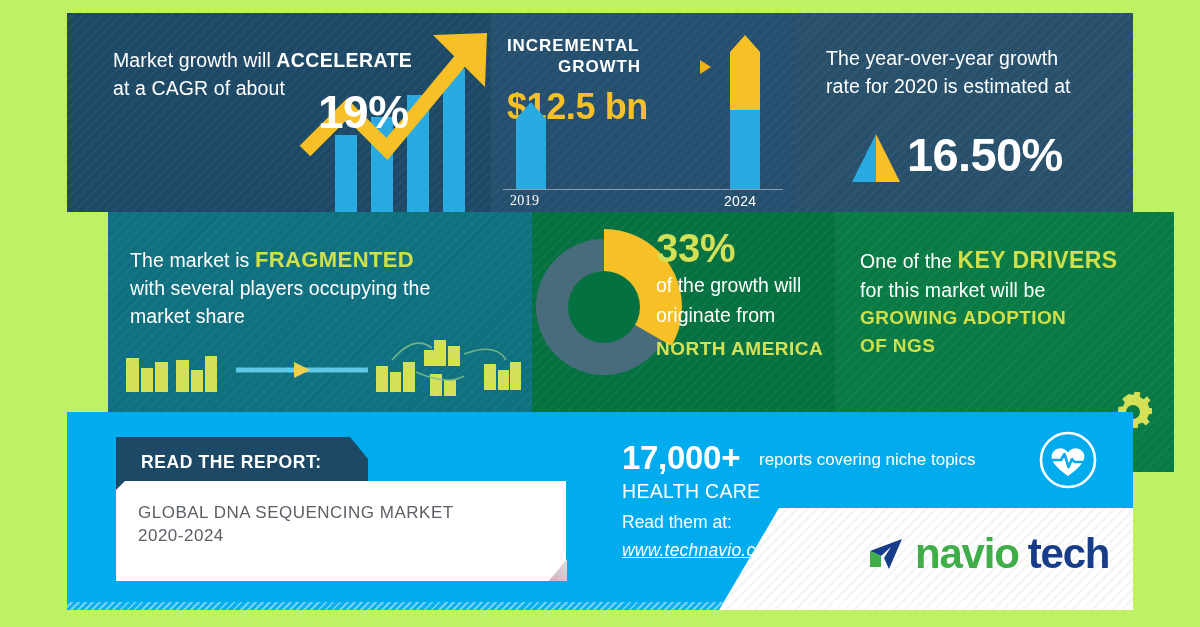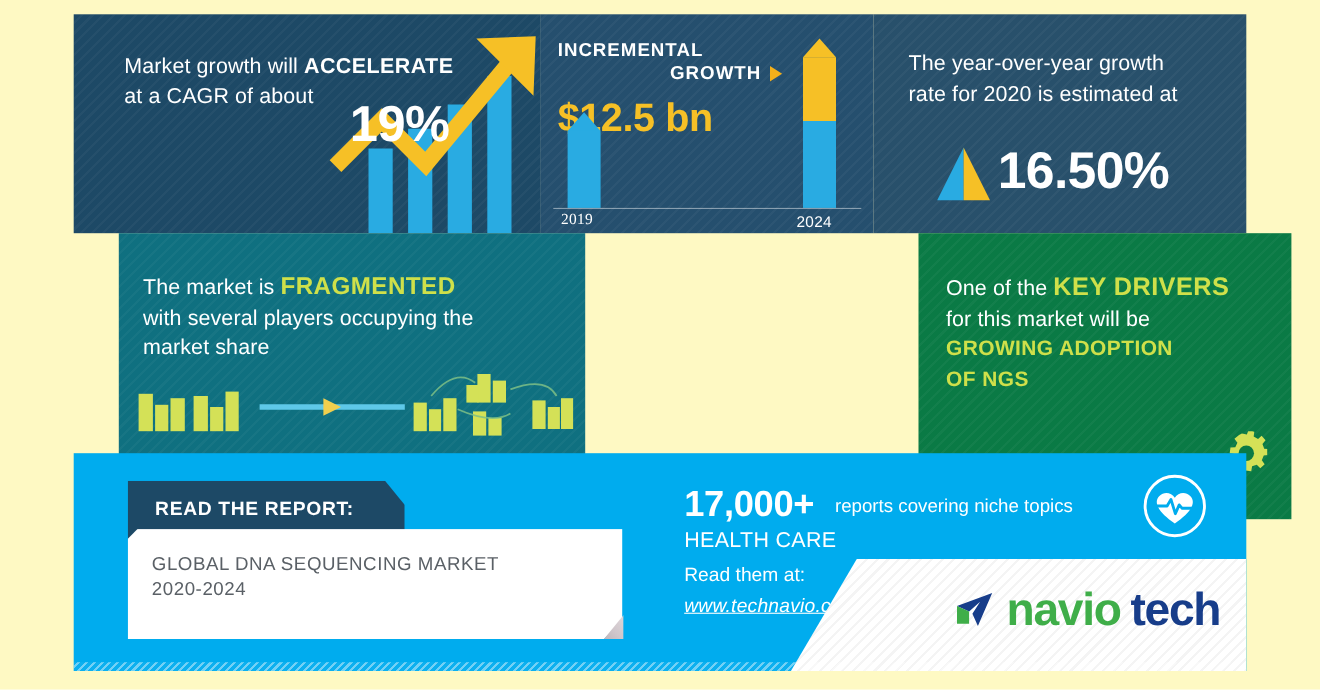--- a/index.html
+++ b/index.html
@@ -1,17 +1,17 @@
 <!DOCTYPE html>
 <html><head>
 <meta charset="utf-8">
 <style>
   html,body{margin:0;padding:0;background:#ffffff;}
   body{width:1200px;height:627px;font-family:"Liberation Sans",sans-serif;overflow:hidden;}
-  .canvas{position:relative;width:1200px;height:627px;background:#fef9c3;}
+  .canvas{position:relative;width:1200px;height:627px;background:#bef264;}
   .frame{position:absolute;left:67px;top:13px;width:1066px;height:597px;}
 
   
   .row{position:absolute;left:0;width:1066px;display:block;}
   .row1{top:0;height:199px;}
   .row2{top:199px;height:260px;margin-left:41px;}
   .row3{top:399px;height:198px;}
 
   .panel{position:absolute;top:0;height:100%;overflow:hidden;}
 
@@ -40,21 +40,21 @@
   .t-lead{font-size:19.5px;font-weight:400;letter-spacing:.1px;}
   b.hl{font-weight:700;letter-spacing:.4px;}
 
   
   .p1-text{left:46px;top:34px;width:330px;}
   .p1-19{position:absolute;left:251px;top:72px;font-size:46px;font-weight:700;color:#fff;letter-spacing:-.5px;}
   .p1-graph{position:absolute;left:228px;top:16px;width:200px;height:183px;}
 
   
   .p2-title{left:16px;top:22px;width:210px;font-size:17px;font-weight:700;letter-spacing:.9px;line-height:1.25;text-align:left;}
-  .p2-title .l2{display:block;text-align:right;padding-right:25px;position:relative;}
+  .p2-title .l2{display:block;text-align:center;padding-right:25px;position:relative;}
   .p2-tri{position:absolute;right:6px;top:4px;width:0;height:0;border-left:11px solid #f5b01a;border-top:7px solid transparent;border-bottom:7px solid transparent;}
   .p2-val{left:16px;top:68px;font-size:36px;font-weight:700;color:#f6c026;letter-spacing:-.4px;}
   .p2-axis{position:absolute;left:12px;top:176px;width:280px;height:1px;background:rgba(255,255,255,.45);}
   .p2-lab{position:absolute;top:180px;font-size:14px;color:#fff;letter-spacing:.3px;}
   .p2-lab-a{left:19px;font-family:Liberation Serif, serif;}
   .p2-lab-b{left:233px;}
 
   .arrowbar{position:absolute;bottom:23px;width:30px;}
   .arrowbar .head{width:0;height:0;margin:0 auto;border-left:15px solid transparent;border-right:15px solid transparent;}
   .arrowbar .body{width:30px;}
@@ -201,20 +201,32 @@
         </g>
         <path d="M170 24 L186 32 L170 40 Z" fill="#f0cf4e"></path>
         <g stroke="#7dbf86" stroke-width="1.6" fill="none" opacity=".85">
           <path d="M268 22 Q290 -4 308 10"></path>
           <path d="M292 34 Q324 48 340 38"></path>
           <path d="M340 16 Q372 4 382 22"></path>
         </g>
       </svg>
     </div>
 
+    <div class="panel r2b p-green">
+      <div class="stripes"></div>
+      <svg class="p5-donut" viewBox="0 0 150 155">
+        <circle cx="72" cy="78" r="68" fill="#4d6b80" opacity=".92"></circle>
+        <path d="M72 78 L72 0 A78 78 0 0 1 139.5 117 Z" fill="#f6c026"></path>
+        <circle cx="72" cy="78" r="36" fill="#067140"></circle>
+      </svg>
+      <div class="p5-val">33%</div>
+      <div class="p5-l1">of the growth will</div>
+      <div class="p5-l2">originate from</div>
+      <div class="p5-l3">NORTH AMERICA</div>
+    </div>
 
     <div class="panel r2c p-green2">
       <div class="stripes"></div>
       <div class="txt t-lead p6-text">
         <span>One of the </span><b class="hl-lime" style="font-size:23px;">KEY DRIVERS</b><br>
         <span>for this market will be</span><br>
         <b class="hl-lime" style="font-size:19px;">GROWING ADOPTION</b><br>
         <b class="hl-lime" style="font-size:19px;">OF NGS</b>
       </div>
       <svg class="p6-gears" viewBox="0 0 70 62">

